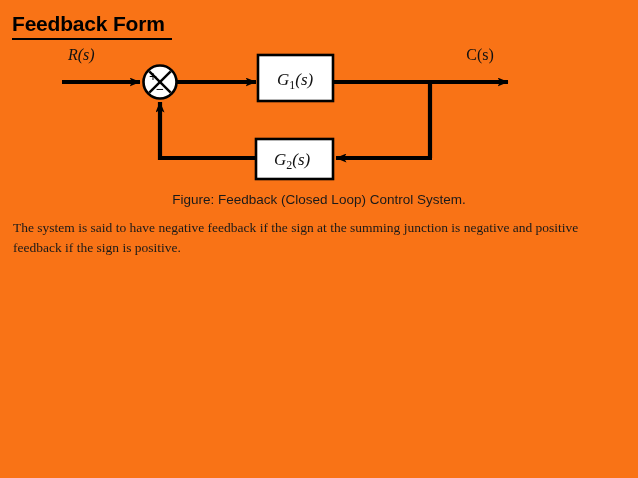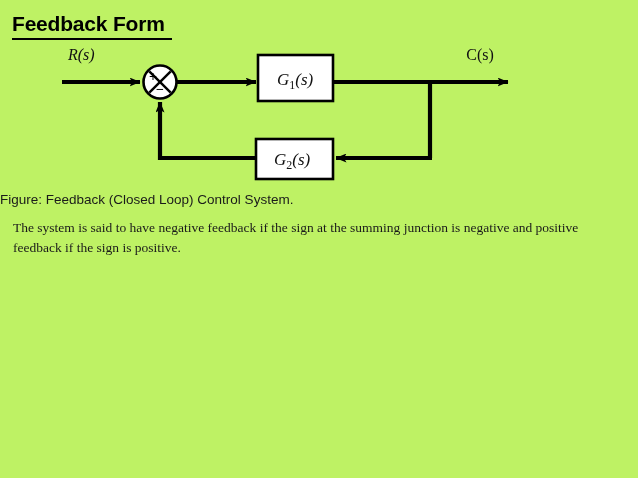--- a/index.html
+++ b/index.html
@@ -14,21 +14,21 @@
     position: relative;
     overflow: hidden;
     font-family: "Liberation Sans", sans-serif;
     color: #000000;
     -webkit-font-smoothing: antialiased;
   }
 
   .slide {
     position: absolute;
     inset: 0;
-    background: #bef264;
+    background: #f97316;
     padding-left: 20px;
   }
 
   
   .title {
     position: absolute;
     left: 12px;
     top: 12px;
     font-size: 21px;
     font-weight: bold;
@@ -88,20 +88,21 @@
     font-weight: bold;
     fill: #000000;
   }
 
   
   .caption {
     position: absolute;
     left: 0;
     top: 192px;
     width: 638px;
+    text-align: center;
     font-size: 13.5px;
     color: #1a1a1a;
     font-family: "Liberation Sans", sans-serif;
   }
 
   
   .body-text {
     position: absolute;
     left: 13px;
     top: 218px;

